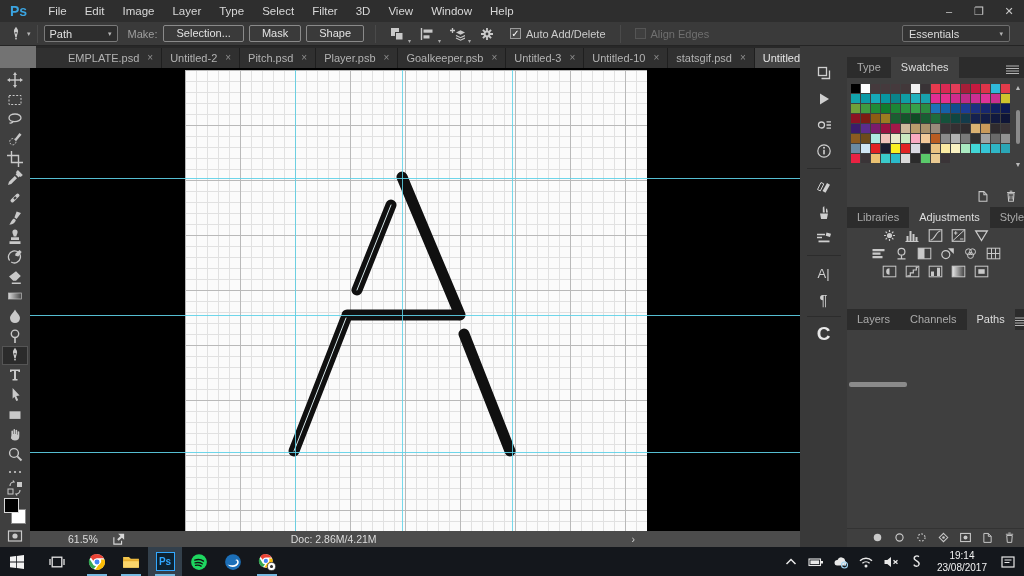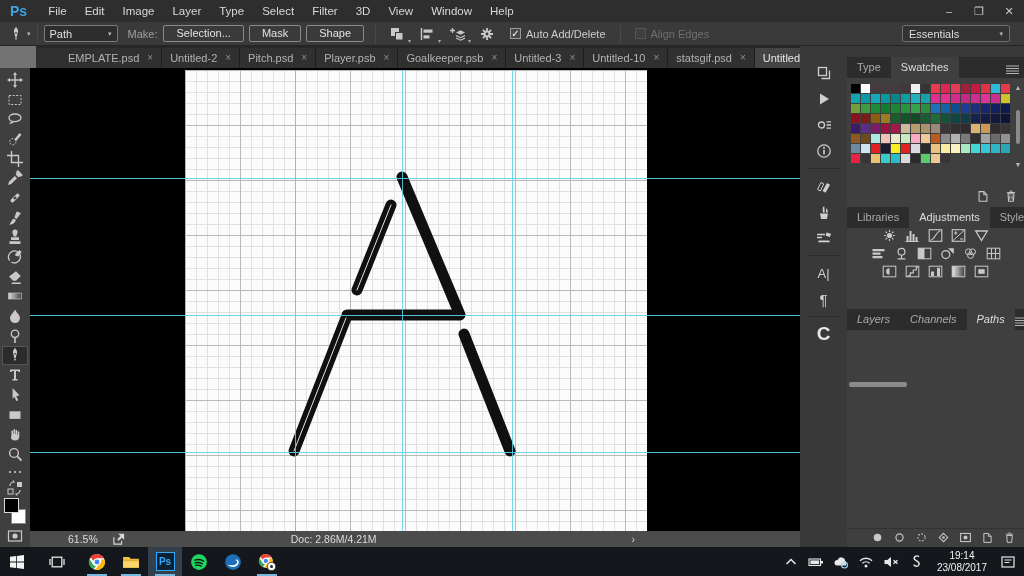--- a/index.html
+++ b/index.html
@@ -758,21 +758,21 @@
               </svg>
             </span>
             <span class="adj-ic">
               <svg width="15" height="13" viewBox="0 0 14 13" fill="#c9c9c9">
                 <rect x=".7" y="1.2" width="12.6" height="10.6" fill="none" stroke="#c9c9c9"></rect>
                 <rect x="3.8" y="4.2" width="6.4" height="4.6"></rect>
               </svg>
             </span>
           </div>
         </div>
-        <div class="phead" style="top: 263px; font-style: italic;">
+        <div class="phead" style="top: 263px;">
           <span class="ptab">Layers</span>
           <span class="ptab">Channels</span>
           <span class="ptab active">Paths</span>
           <span class="pmenu">
             <svg width="13" height="9" viewBox="0 0 13 9">
               <path d="M0 1h13M0 3.5h13M0 6h13M0 8.5h13" stroke="#b5b5b5"></path>
             </svg>
           </span>
         </div>
         <div class="pbody" style="top: 284px; height: 217px;">

